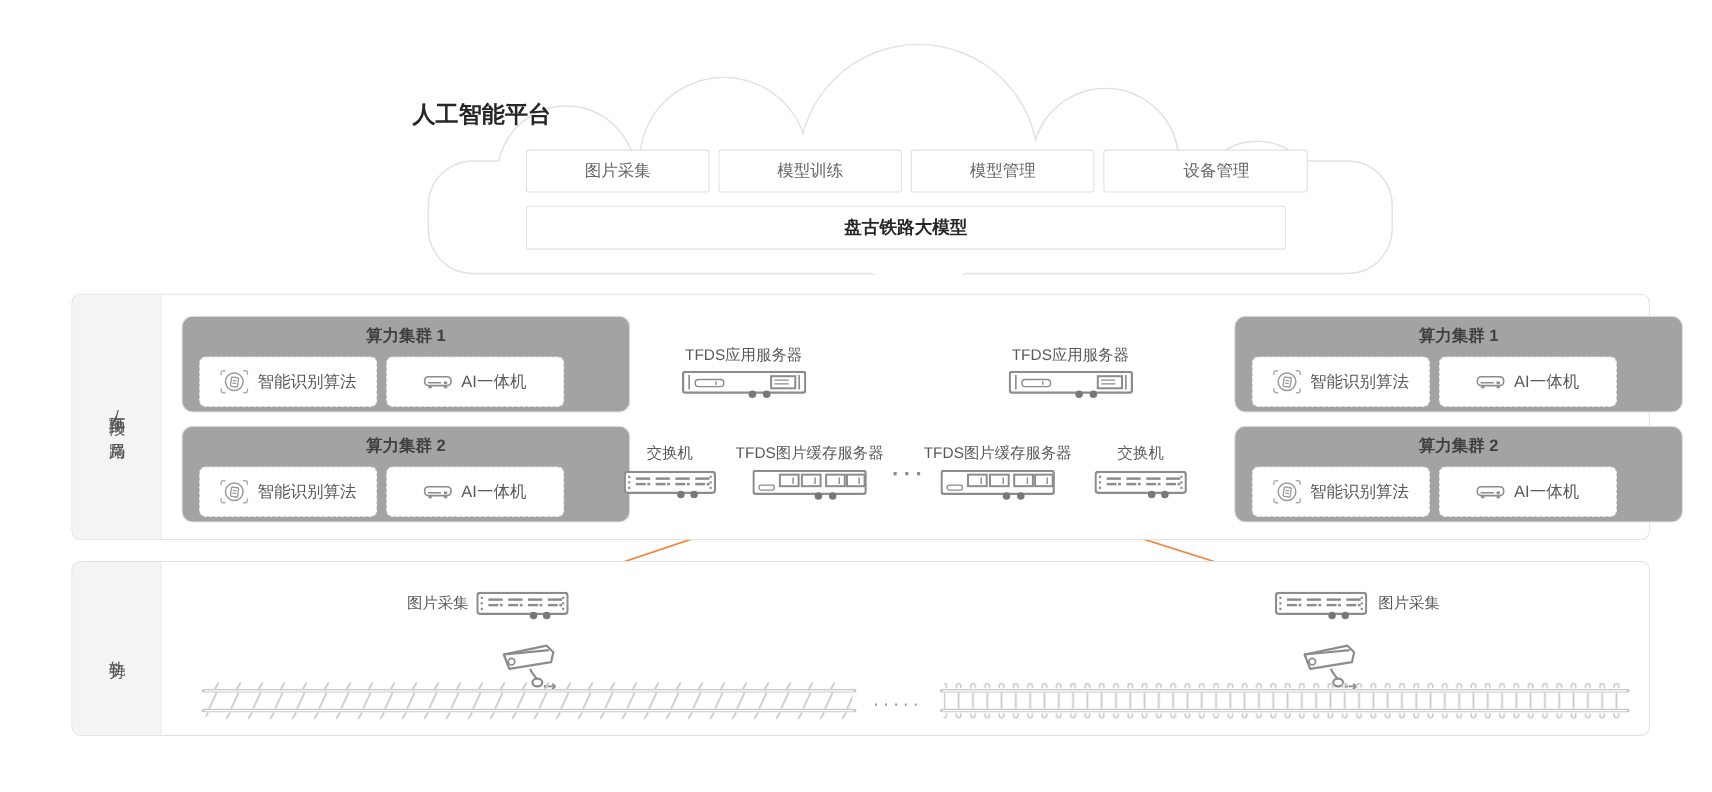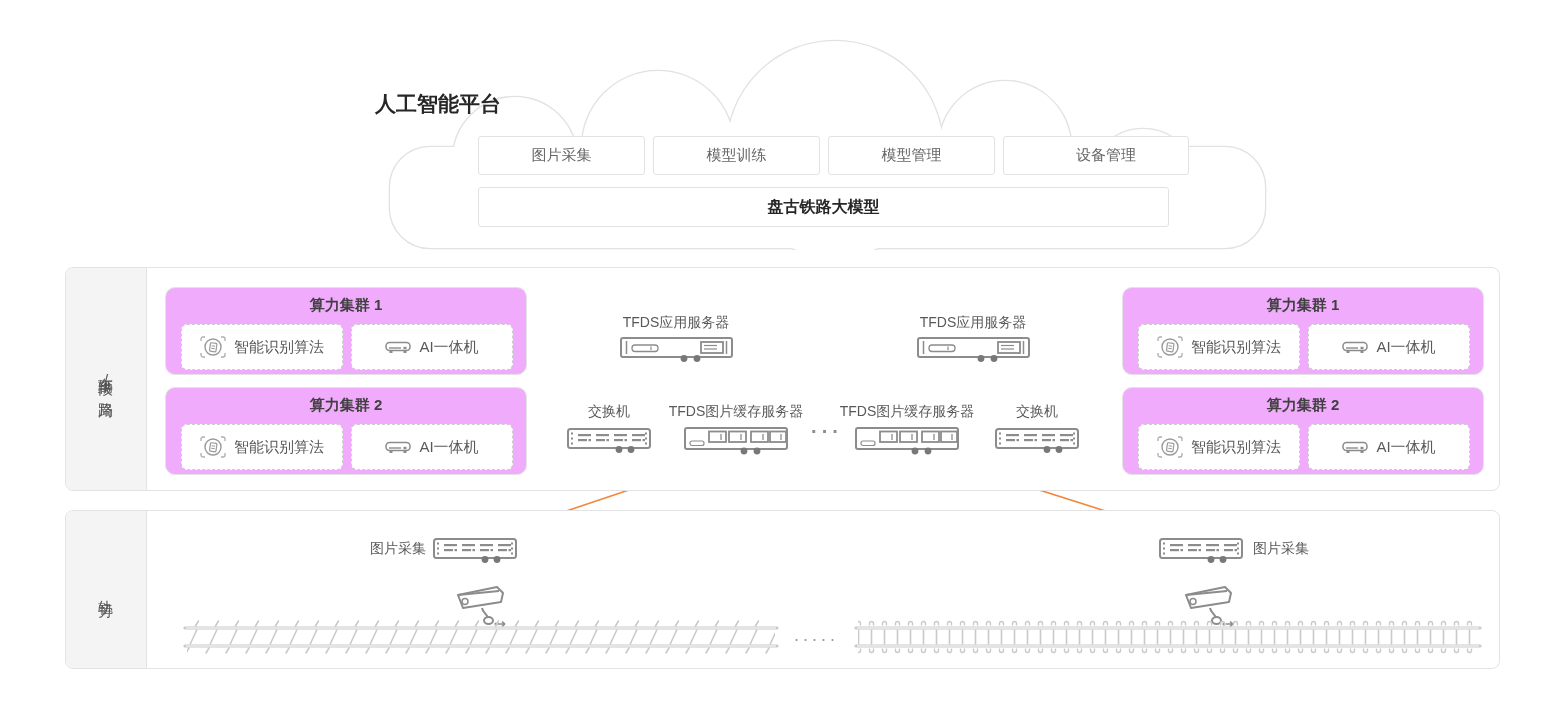--- a/index.html
+++ b/index.html
@@ -13,21 +13,21 @@
   .module-box{top:101px;height:37px;background:#fff;border:1px solid #E2E2E2;border-radius:3px;
               display:flex;align-items:center;justify-content:center;font-size:15px;color:#666;}
   .model-bar{left:103px;top:152px;width:689px;height:38px;background:#fff;border:1px solid #E2E2E2;border-radius:3px;
              display:flex;align-items:center;justify-content:center;font-size:16px;font-weight:bold;color:#262626;}
   
   .section{border:1px solid #E3E3E3;border-radius:8px;background:#fff;}
   .section-strip{left:0;top:0;bottom:0;width:80px;background:#F4F4F4;border-right:1px solid #E3E3E3;
                  border-radius:8px 0 0 8px;display:flex;align-items:center;justify-content:center;}
   .v-label{writing-mode:vertical-rl;text-orientation:upright;font-size:15px;color:#555;letter-spacing:2px;line-height:1;}
   
-  .cluster{width:360px;height:86px;background:#f0abfc;border:1px solid #E3E3E3;border-radius:10px;}
+  .cluster{width:360px;height:86px;background:#a3a3a3;border:1px solid #E3E3E3;border-radius:10px;padding-left:46px;}
   .cluster-title{left:0;top:8px;width:100%;text-align:center;font-size:15px;font-weight:600;color:#404040;}
   .dashed-box{top:36px;width:160px;height:44px;background:#fff;border:1px dashed #CCCCCC;border-radius:6px;
               display:flex;align-items:center;justify-content:center;gap:8px;font-size:15px;color:#595959;}
   
   .dev-label{font-size:14px;color:#595959;height:18px;line-height:18px;}
   .center{text-align:center;}
   .dots-mid{font-size:20px;letter-spacing:4px;color:#8C8C8C;font-weight:bold;}
   .dots-track{font-size:18px;letter-spacing:3px;color:#999;}
   svg .ln{stroke:#F0883E;stroke-width:1.6;}
   svg .gln{stroke:#9A9A9A;stroke-width:1.2;}

